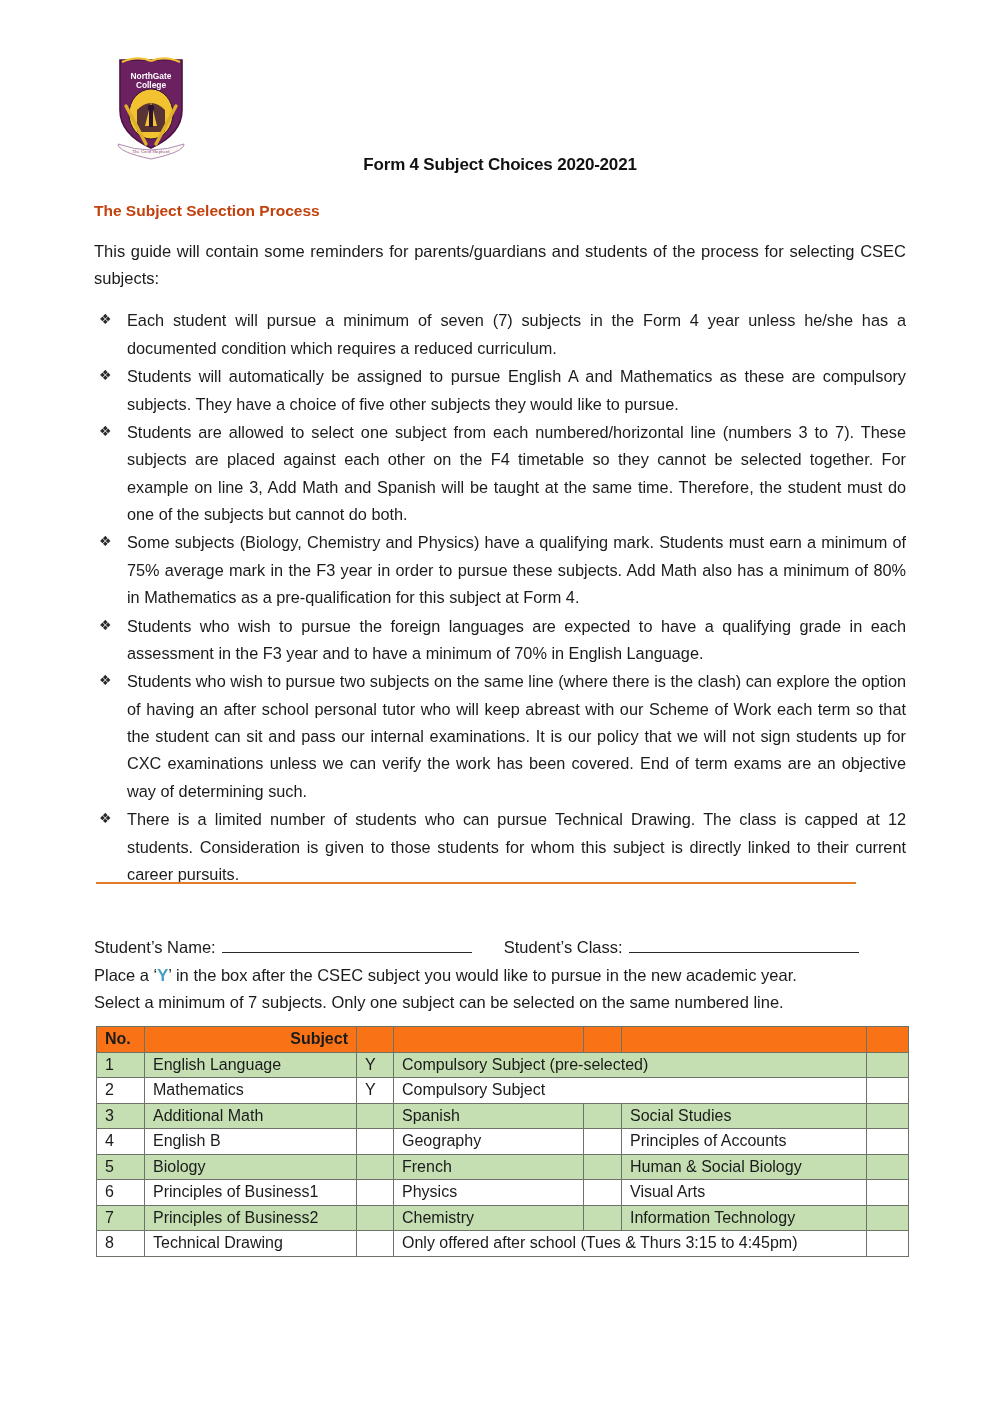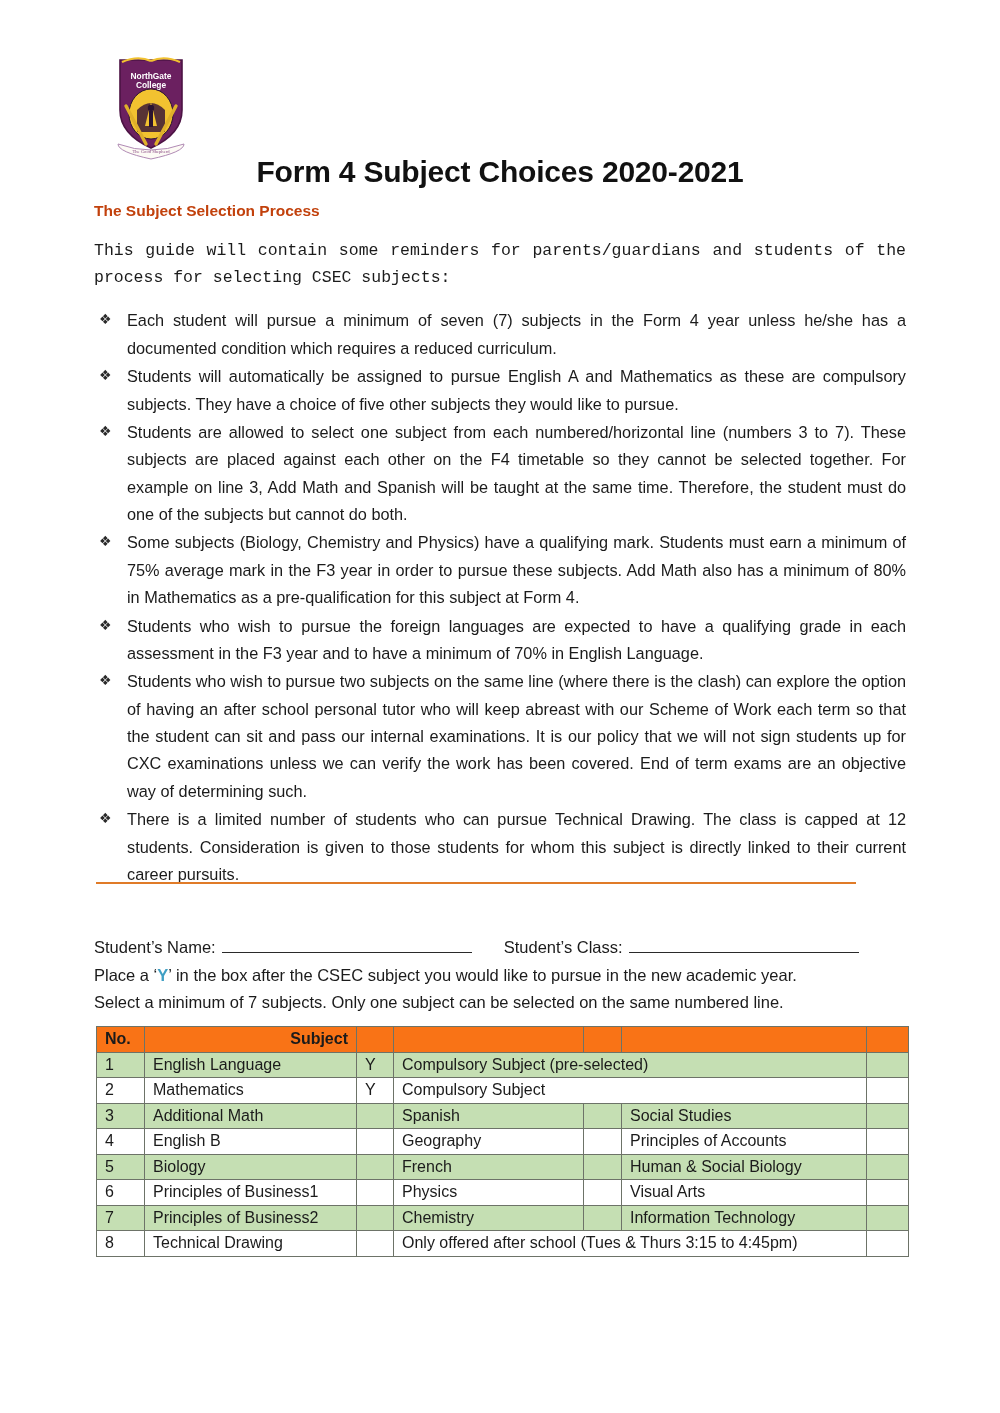--- a/index.html
+++ b/index.html
@@ -25,21 +25,21 @@
     height: 108px;
   }
   .logo-wrap svg { display: block; width: 78px; height: 108px; }
 
   
   .doc-title {
     position: absolute;
     left: 0; right: 0;
     top: 155px;
     text-align: center;
-    font-size: 30px;
+    font-size: 17px;
     font-weight: bold;
     letter-spacing: -0.2px;
     color: #111111;
   }
 
   
   .content {
     position: absolute;
     left: 94px;
     top: 202px;
@@ -52,21 +52,20 @@
     color: #c2410c;
     margin: 0 0 18px 0;
   }
 
   .intro {
     font-size: 16.5px;
     line-height: 1.62;
     text-align: justify;
     margin: 0 0 16px 0;
     color: #1b1b1b;
-    font-family: Liberation Mono, monospace;
   }
 
   
   ul.bullets { list-style: none; margin: 0; padding: 0; }
   ul.bullets > li {
     position: relative;
     padding-left: 33px;
     margin-bottom: 1px;
     font-size: 16.3px;
     line-height: 1.68;

